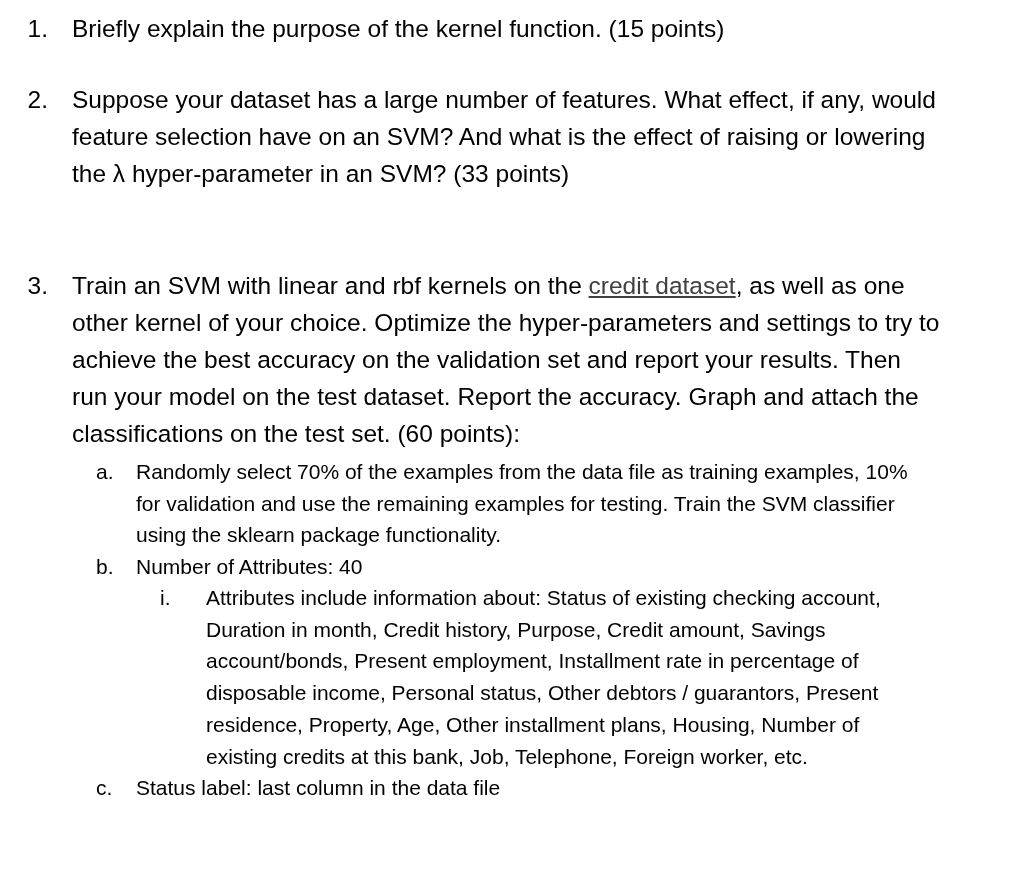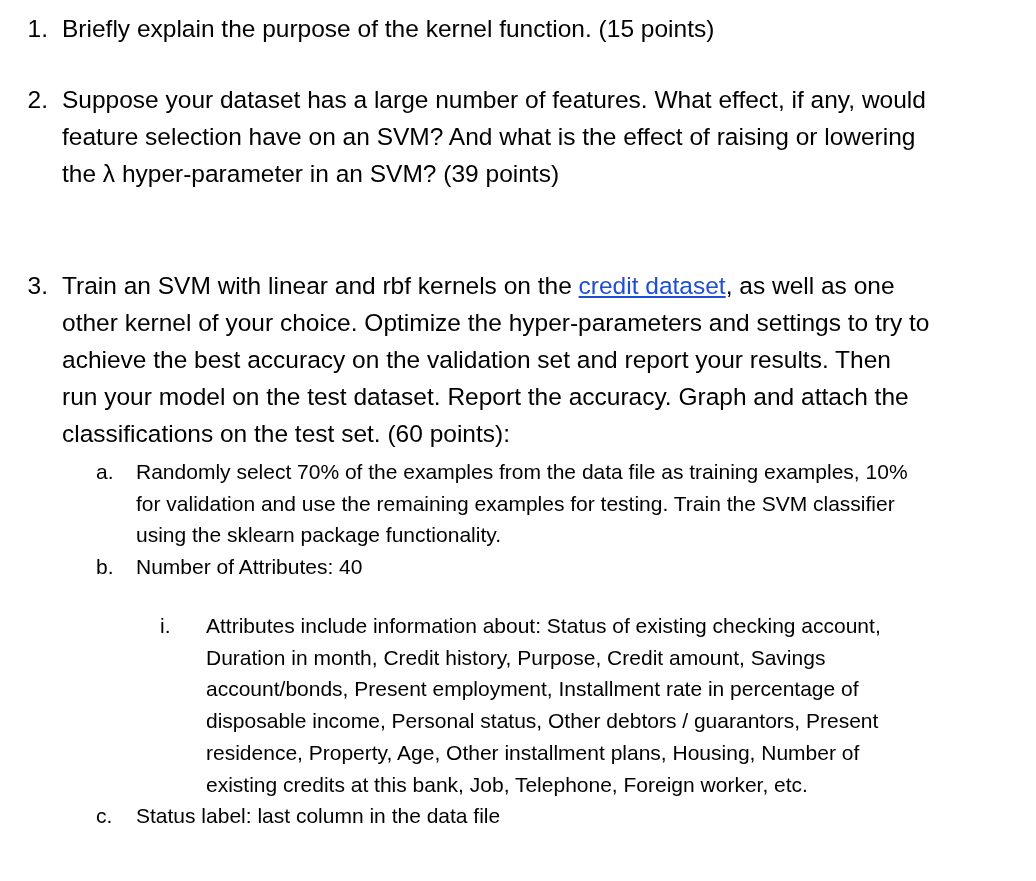--- a/index.html
+++ b/index.html
@@ -48,21 +48,21 @@
   }
   .q-body {
     display: block;
   }
 
   .q-item-1 { margin-top: 10px; }
   .q-item-2 { margin-top: 34px; }
   .q-item-3 { margin-top: 75px; }
 
   
-  .wrap-main { width: 868px; }
+  .wrap-main { width: 868px; margin-left: 10px; }
 
   
   .sub-list {
     list-style: none;
     margin: 0;
     padding: 0;
   }
   .sub-item {
     position: relative;
     font-size: 21px;
@@ -95,44 +95,44 @@
   }
   .sub2-item .marker {
     position: absolute;
     left: 24px;
     top: 0;
     width: 26px;
     text-align: left;
     font-size: 21px;
     line-height: 31.7px;
   }
-  .wrap-sub2 { width: 725px; margin-top: 28px; }
+  .wrap-sub2 { width: 725px; }
 
   a.doclink {
-    color: #1d4ed8;
+    color: #404040;
     text-underline-offset: 2px;
   }
 
   .pad-top-4 { margin-top: 4px; }
 </style>
 </head>
 <body>
 
 <div class="page">
 
   <ol class="q-list">
 
     <li class="q-item q-item-1">
       <span class="marker">1.</span>
       <span class="q-body wrap-main">Briefly explain the purpose of the kernel function. (15 points)</span>
     </li>
 
     <li class="q-item q-item-2">
       <span class="marker">2.</span>
-      <span class="q-body wrap-main">Suppose your dataset has a large number of features. What effect, if any, would feature selection have on an SVM? And what is the effect of raising or lowering the λ hyper-parameter in an SVM? (39 points)</span>
+      <span class="q-body wrap-main">Suppose your dataset has a large number of features. What effect, if any, would feature selection have on an SVM? And what is the effect of raising or lowering the λ hyper-parameter in an SVM? (33 points)</span>
     </li>
 
     <li class="q-item q-item-3">
       <span class="marker">3.</span>
       <span class="q-body wrap-main">
         <span>Train an SVM with linear and rbf kernels on the </span><a class="doclink" href="#">credit dataset</a><span>, as well as one other kernel of your choice. Optimize the hyper-parameters and settings to try to achieve the best accuracy on the validation set and report your results. Then run your model on the test dataset. Report the accuracy. Graph and attach the classifications on the test set. (60 points):</span>
       </span>
 
       <ol class="sub-list">
 

